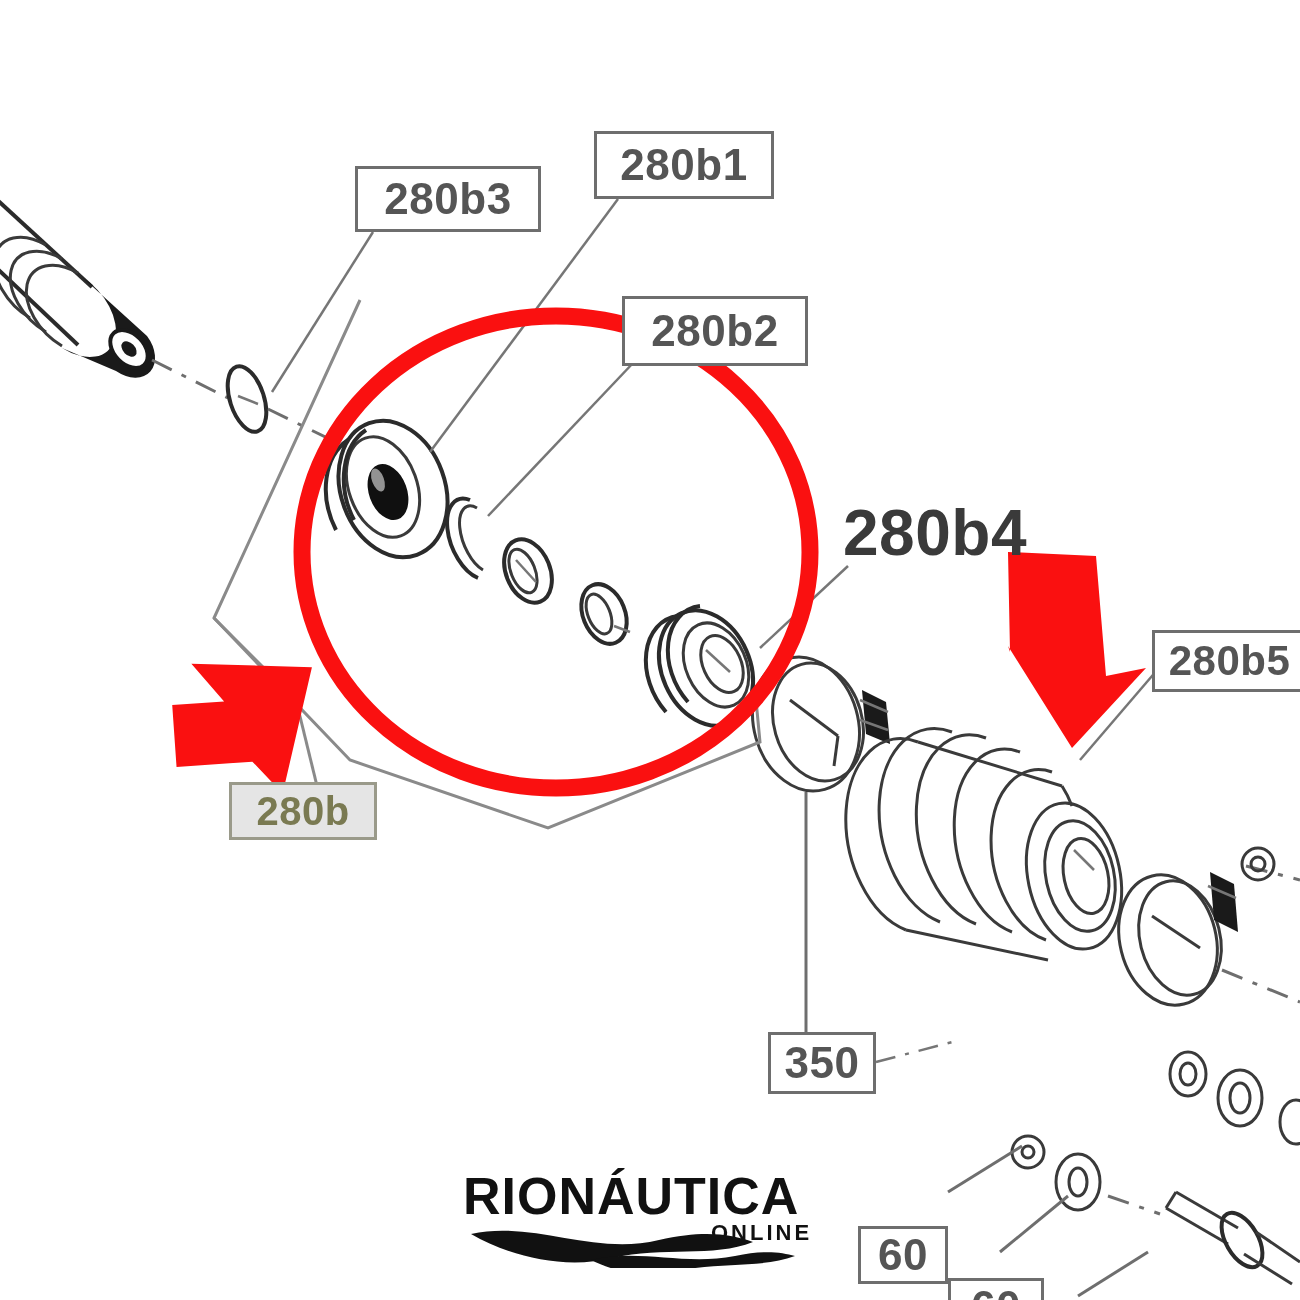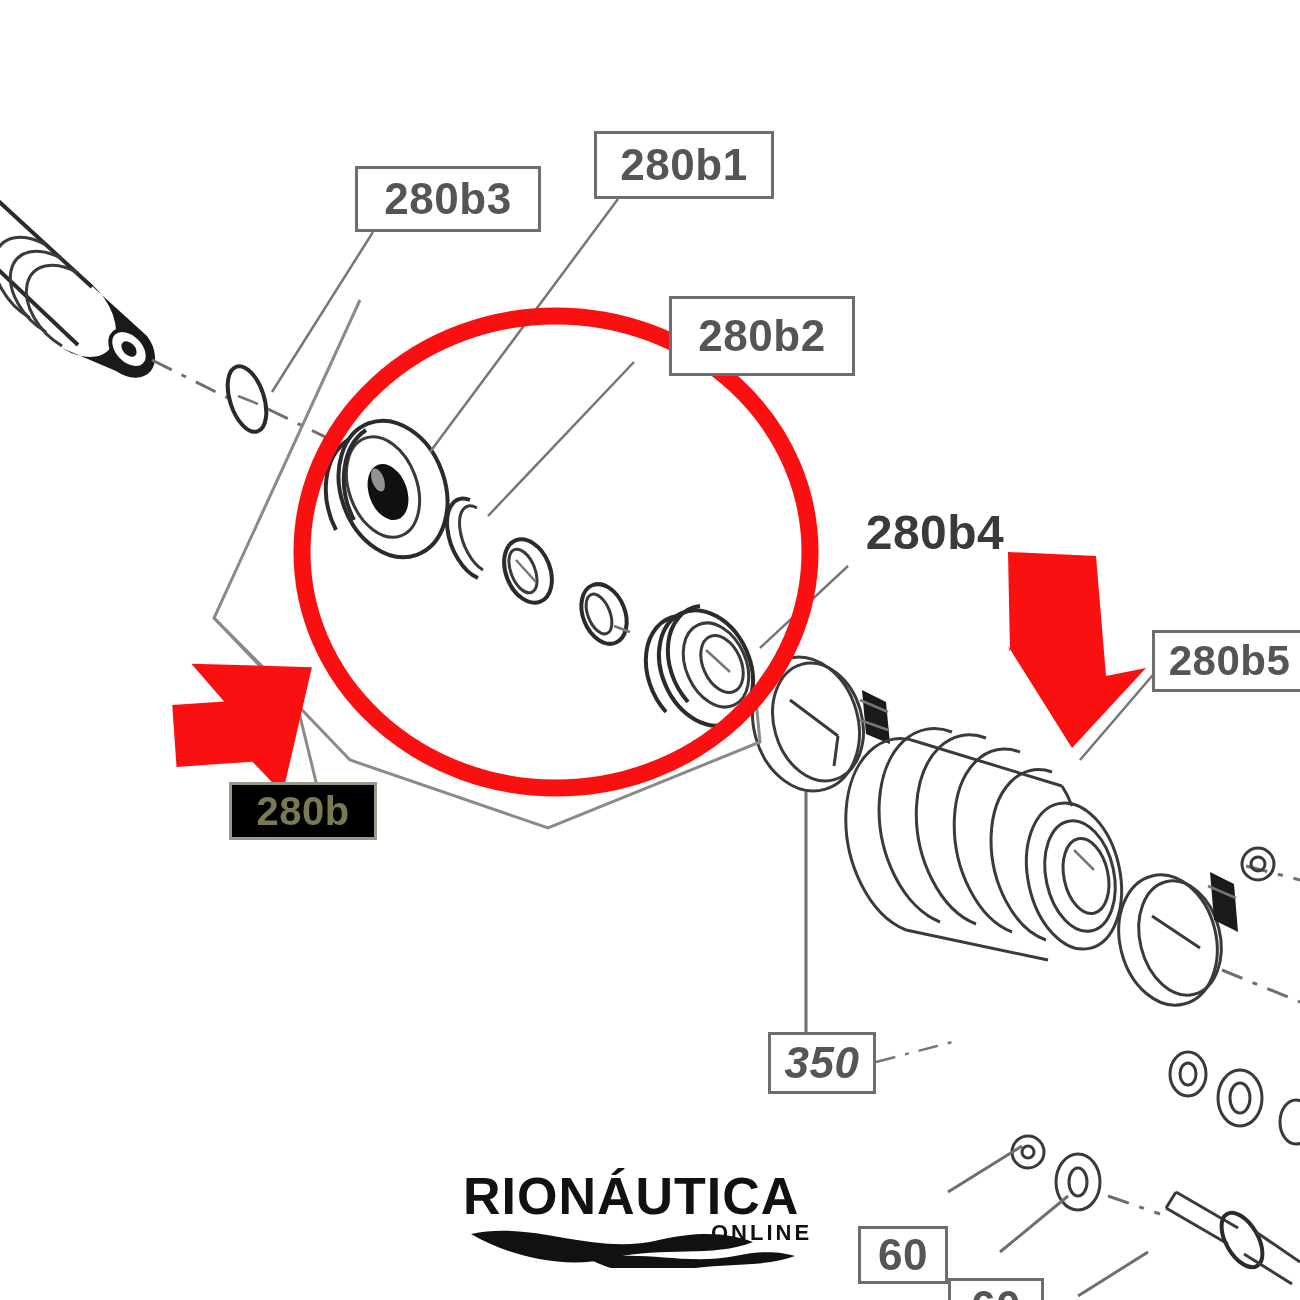--- a/index.html
+++ b/index.html
@@ -17,30 +17,30 @@
     color:#555555;
     font-weight:bold;
     letter-spacing:0.5px;
     display:flex;
     align-items:center;
     justify-content:center;
     white-space:nowrap;
     line-height:1;
   }
   .lbl.noborder{border:none;background:transparent;color:#3a3a3a;}
-  .lbl.hl{background:#000000;border-color:#9a9a8a;color:#7a7a52;}
+  .lbl.hl{background:#e5e5e5;border-color:#9a9a8a;color:#7a7a52;}
   .lbl.clip{border-right:none;}
 
   #l-280b3{left:355px;  top:166px; width:186px; height:66px;  font-size:44px;}
   #l-280b1{left:570px;  top:131px; width:180px; height:68px;  font-size:44px;margin-left:24px;}
-  #l-280b2{left:622px;  top:296px; width:186px; height:80px;  font-size:44px;margin-left:47px;}
-  #l-280b4{left:840px;  top:502px; width:190px; height:62px;  font-size:48px;}
+  #l-280b2{left:622px;  top:296px; width:186px; height:70px;  font-size:44px;}
+  #l-280b4{left:840px;  top:502px; width:190px; height:62px;  font-size:64px;}
   #l-280b5{left:1152px; top:630px; width:152px; height:62px;  font-size:42px;}
   #l-280b { left:229px;  top:782px; width:148px; height:58px;  font-size:40px;}
-  #l-350  { left:768px;  top:1032px;width:108px; height:62px;  font-size:44px;font-style:italic;}
+  #l-350  { left:768px;  top:1032px;width:108px; height:62px;  font-size:44px;}
   #l-60   { left:858px;  top:1226px;width:90px;  height:58px;  font-size:44px;}
   #l-60b  { left:948px;  top:1278px;width:96px;  height:58px;  font-size:44px;}
 
   
   #wm{position:absolute;left:455px;top:1168px;width:400px;height:100px;margin-left:8px;}
   #wm svg{width:100%;height:100%;}
 </style>
 </head>
 <body>
 

